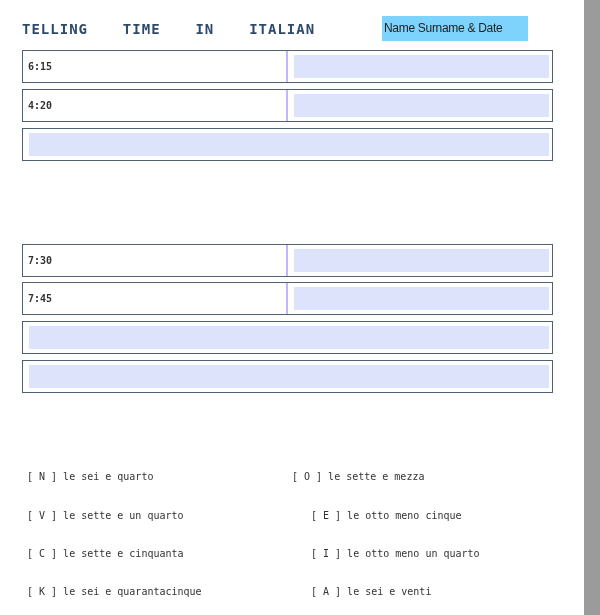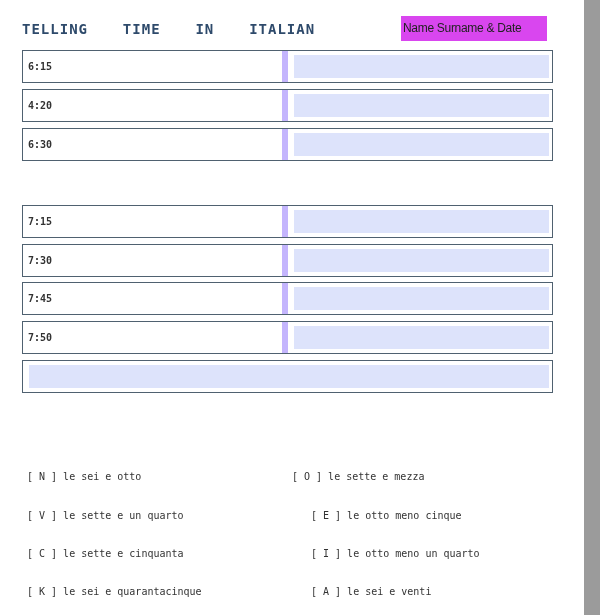--- a/index.html
+++ b/index.html
@@ -2,26 +2,26 @@
 <html><head>
 <meta charset="utf-8">
 <style>
   html, body { margin:0; padding:0; }
   body { width:600px; height:615px; background:#ffffff; position:relative; overflow:hidden;
          font-family:"DejaVu Sans Mono", monospace; }
   .page { position:absolute; left:0; top:0; width:584px; height:615px; background:#fff; }
   .sidebar { position:absolute; left:584px; top:0; width:16px; height:615px; background:#9b9b9b; }
   .title { position:absolute; left:22px; top:21px; font-size:14px; font-weight:bold; color:#2e4a6b;
            letter-spacing:1px; word-spacing:8px; white-space:pre; }
-  .name-box { position:absolute; left:401px; top:16px; width:146px; height:25px; background:#d946ef;
+  .name-box { position:absolute; left:382px; top:16px; width:146px; height:25px; background:#7dd3fc;
               font-family:"Liberation Sans", sans-serif; font-size:12px; color:#222; line-height:24px;
               padding-left:2px; box-sizing:border-box; letter-spacing:-0.3px; }
   .row { position:absolute; left:22px; width:531px; height:33px; border:1px solid #4f6170; box-sizing:border-box;
          display:flex; background:#fff; }
-  .row .time { width:265px; border-right:6px solid #c4b5fd; font-size:10px; color:#333; font-weight:bold;
+  .row .time { width:265px; border-right:2px solid #c4b5fd; font-size:10px; color:#333; font-weight:bold;
                line-height:31px; padding-left:5px; box-sizing:border-box; }
   .row .ans { flex:1; padding:4px 3px 4px 6px; box-sizing:border-box; }
   .row .ans .fill { width:100%; height:100%; background:#dde3fb; border:none; outline:none; display:block;
                     font-family:"DejaVu Sans Mono", monospace; font-size:10px; box-sizing:border-box; }
   .opt { position:absolute; font-size:10px; color:#333; white-space:pre; }
 </style>
 </head>
 <body>
 
 <div class="page">
@@ -34,56 +34,48 @@
         <input class="fill" value="" style="">
       </div>
   </div>
   <div class="row" style="top:89px">
     <div class="time">4:20</div>
     <div class="ans">
         <input class="fill" value="" style="">
       </div>
   </div>
   <div class="row" style="top:128px">
-    <div class="time">6:30</div>
-    <div class="ans">
-        <input class="fill" value="" style="">
-      </div>
-  </div>
-  <div class="row" style="top:205px">
-    <div class="time">7:15</div>
     <div class="ans">
         <input class="fill" value="" style="">
       </div>
   </div>
   <div class="row" style="top:244px">
     <div class="time">7:30</div>
     <div class="ans">
         <input class="fill" value="" style="">
       </div>
   </div>
   <div class="row" style="top:282px">
     <div class="time">7:45</div>
     <div class="ans">
         <input class="fill" value="" style="">
       </div>
   </div>
   <div class="row" style="top:321px">
-    <div class="time">7:50</div>
     <div class="ans">
         <input class="fill" value="" style="">
       </div>
   </div>
   <div class="row" style="top:360px">
     <div class="ans">
         <input class="fill" value="" style="">
       </div>
   </div>
 
-  <div class="opt" style="left:27px;top:471px">[ N ] le sei e otto</div>
+  <div class="opt" style="left:27px;top:471px">[ N ] le sei e quarto</div>
   <div class="opt" style="left:292px;top:471px">[ O ] le sette e mezza</div>
   <div class="opt" style="left:27px;top:510px">[ V ] le sette e un quarto</div>
   <div class="opt" style="left:311px;top:510px">[ E ] le otto meno cinque</div>
   <div class="opt" style="left:27px;top:548px">[ C ] le sette e cinquanta</div>
   <div class="opt" style="left:311px;top:548px">[ I ] le otto meno un quarto</div>
   <div class="opt" style="left:27px;top:586px">[ K ] le sei e quarantacinque</div>
   <div class="opt" style="left:311px;top:586px">[ A ] le sei e venti</div>
 </div>
 <div class="sidebar"></div>
 

